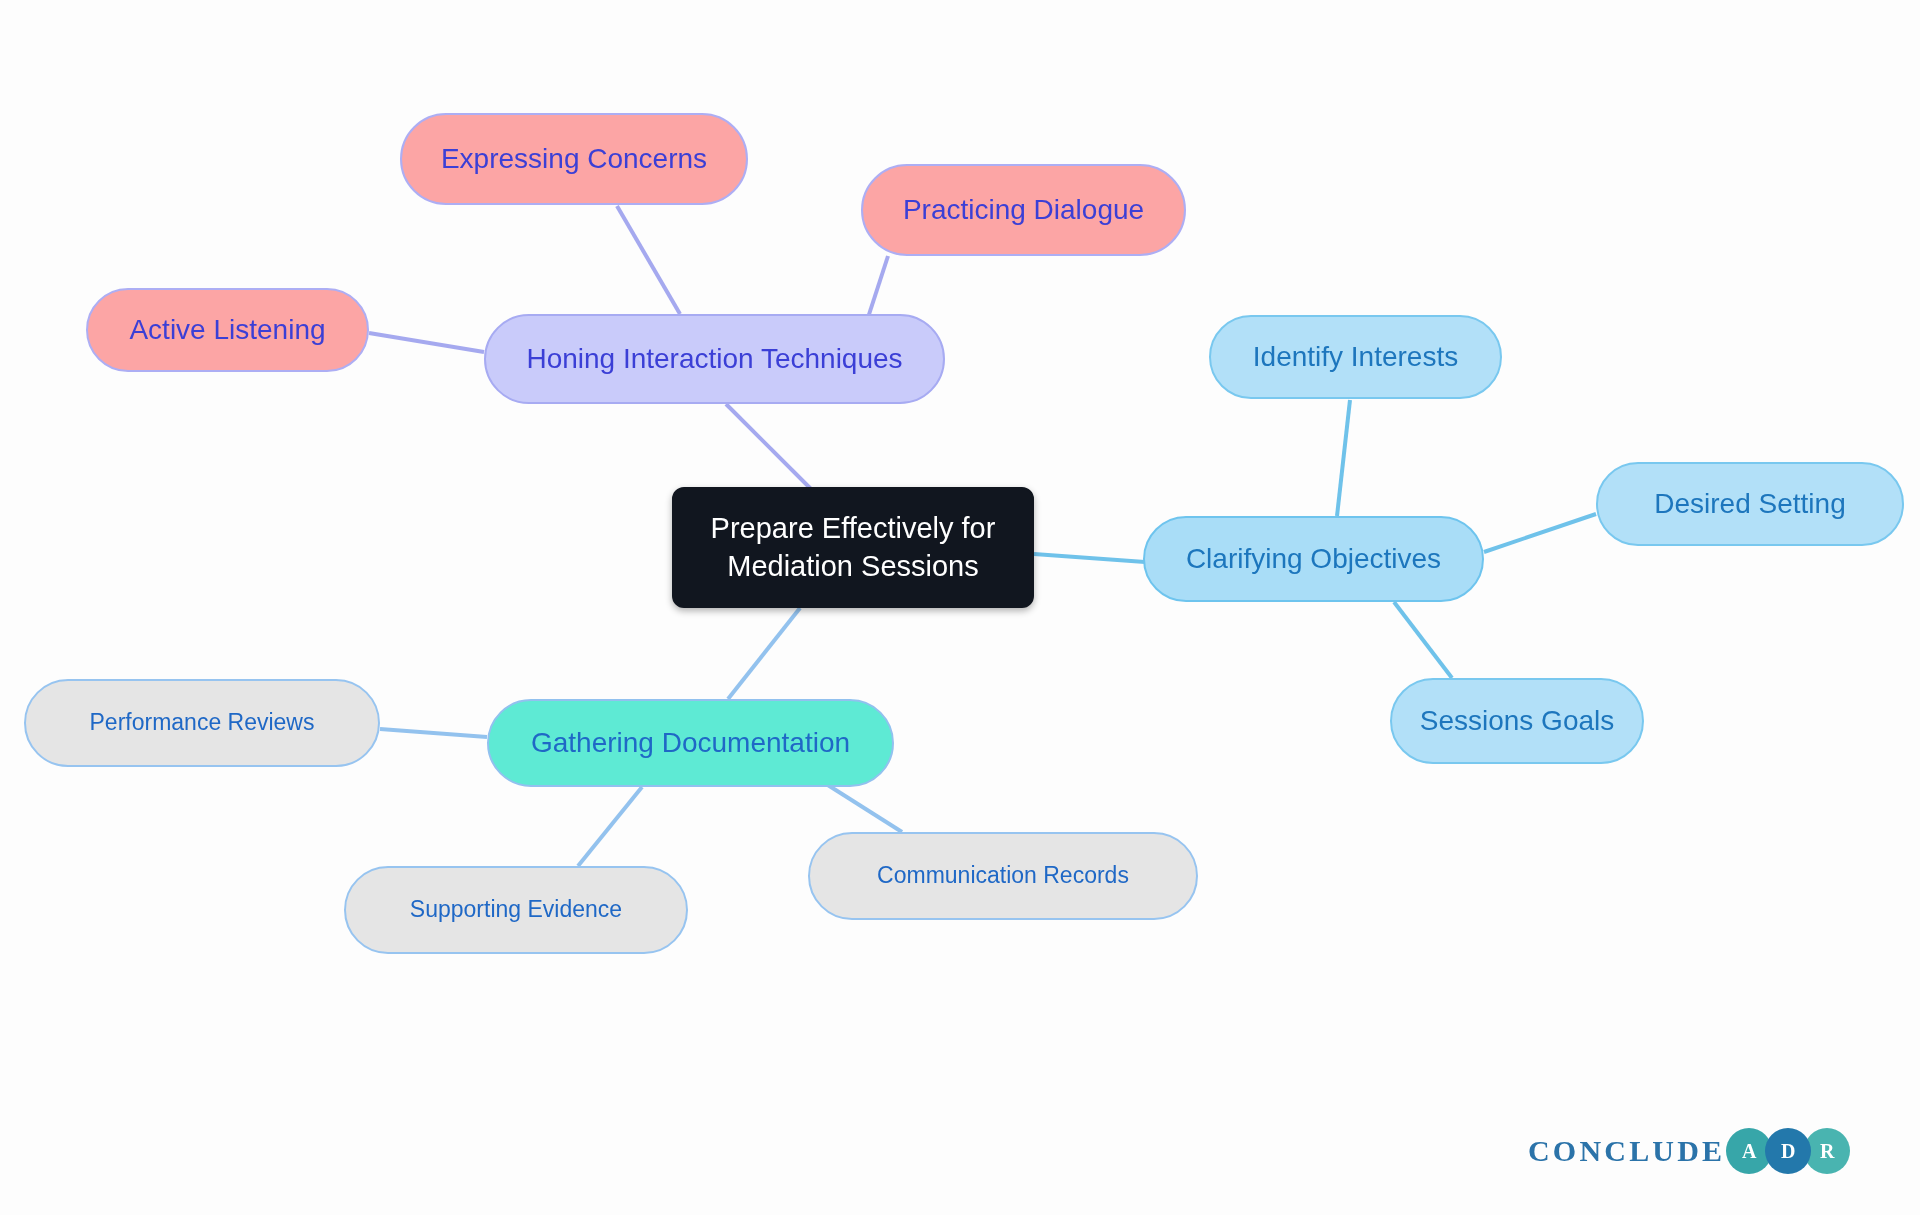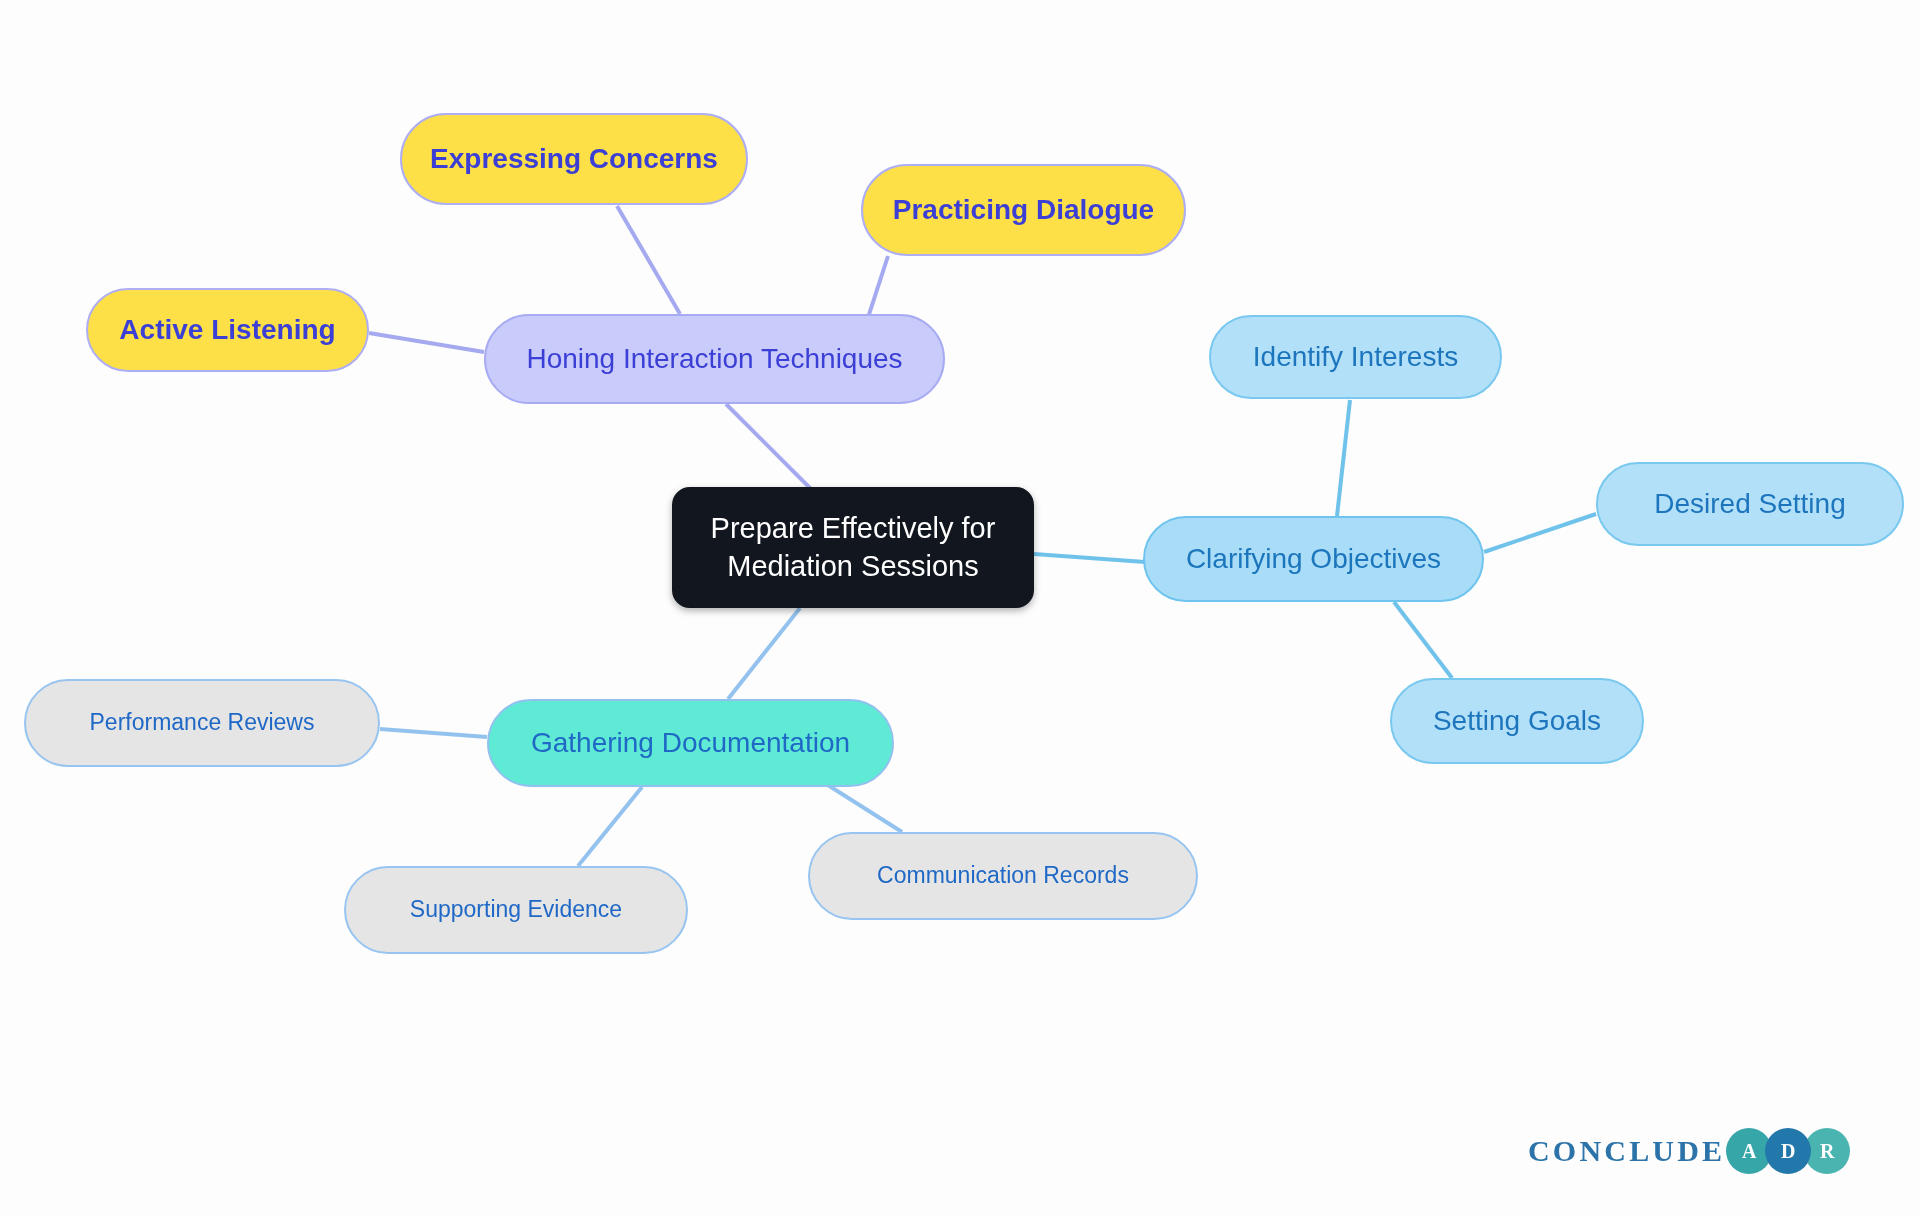--- a/index.html
+++ b/index.html
@@ -35,35 +35,34 @@
     border-width: 2px;
     line-height: 1.28;
     white-space: pre-line;
     z-index: 5;
   }
   .node-root {
     background: #11161f;
     border-color: #11161f;
     color: #ffffff;
     font-size: 29px;
-    border-radius: 18px;
+    border-radius: 12px;
     box-shadow: 0 3px 7px rgba(0,0,0,0.30);
   }
   .node-purple {
     background: #c9cbfa;
     border-color: #a7abf2;
     color: #3b3fd6;
     font-size: 28px;
   }
   .node-purple-child {
-    background: #fde047;
+    background: #fca5a5;
     border-color: #adaef4;
     color: #3b3fd6;
     font-size: 28px;
-    font-weight: bold;
   }
   .node-blue {
     background: #a9ddf7;
     border-color: #6ec4ee;
     color: #1c76bd;
     font-size: 28px;
   }
   .node-blue-child {
     background: #b2e0f8;
     border-color: #79c8ef;
@@ -163,21 +162,21 @@
   <div class="node node-blue" style="left:1143px; top:516px; width:341px; height:86px;align-items:center;">
     <span>Clarifying Objectives</span>
   </div>
   <div class="node node-blue-child" style="left:1209px; top:315px; width:293px; height:84px;">
     <span>Identify Interests</span>
   </div>
   <div class="node node-blue-child" style="left:1596px; top:462px; width:308px; height:84px;">
     <span>Desired Setting</span>
   </div>
   <div class="node node-blue-child" style="left:1390px; top:678px; width:254px; height:86px;">
-    <span>Setting Goals</span>
+    <span>Sessions Goals</span>
   </div>
 
   <div class="node node-softblue" style="left:487px; top:699px; width:407px; height:88px;">
     <span>Gathering Documentation</span>
   </div>
   <div class="node node-softblue-child" style="left:24px; top:679px; width:356px; height:88px;">
     <span>Performance Reviews</span>
   </div>
   <div class="node node-softblue-child" style="left:344px; top:866px; width:344px; height:88px;text-align:center;">
     <span>Supporting Evidence</span>

